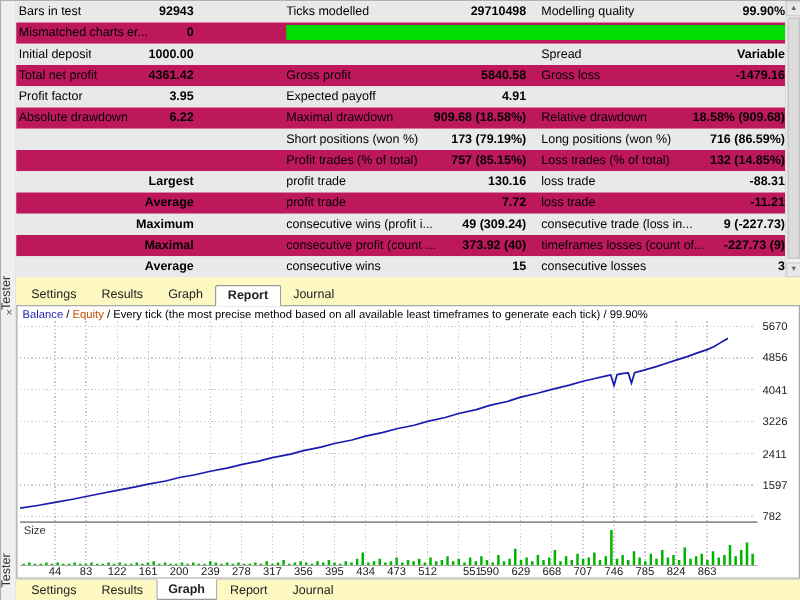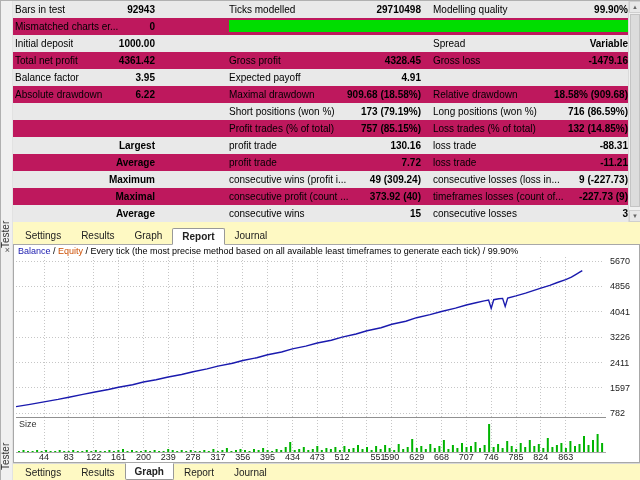--- a/index.html
+++ b/index.html
@@ -109,30 +109,30 @@
           <span class="val">Variable</span>
         </div>
       </div>
       <div class="trow lite">
         <div class="cell c0">
           <span class="lab">Total net profit</span>
           <span class="val">4361.42</span>
         </div>
         <div class="cell c1">
           <span class="lab">Gross profit</span>
-          <span class="val">4328.45</span>
+          <span class="val">5840.58</span>
         </div>
         <div class="cell c2">
           <span class="lab">Gross loss</span>
           <span class="val">-1479.16</span>
         </div>
       </div>
       <div class="trow shade">
         <div class="cell c0">
-          <span class="lab">Balance factor</span>
+          <span class="lab">Profit factor</span>
           <span class="val">3.95</span>
         </div>
         <div class="cell c1">
           <span class="lab">Expected payoff</span>
           <span class="val">4.91</span>
         </div>
         <div class="cell c2">
           <span class="lab"></span>
           <span class="val"></span>
         </div>
@@ -206,21 +206,21 @@
       <div class="trow shade">
         <div class="cell c0">
           <span class="lab"></span>
           <span class="val">Maximum</span>
         </div>
         <div class="cell c1">
           <span class="lab">consecutive wins (profit i...</span>
           <span class="val">49 (309.24)</span>
         </div>
         <div class="cell c2">
-          <span class="lab">consecutive losses (loss in...</span>
+          <span class="lab">consecutive trade (loss in...</span>
           <span class="val">9 (-227.73)</span>
         </div>
       </div>
       <div class="trow lite">
         <div class="cell c0">
           <span class="lab"></span>
           <span class="val">Maximal</span>
         </div>
         <div class="cell c1">
           <span class="lab">consecutive profit (count ...</span>

